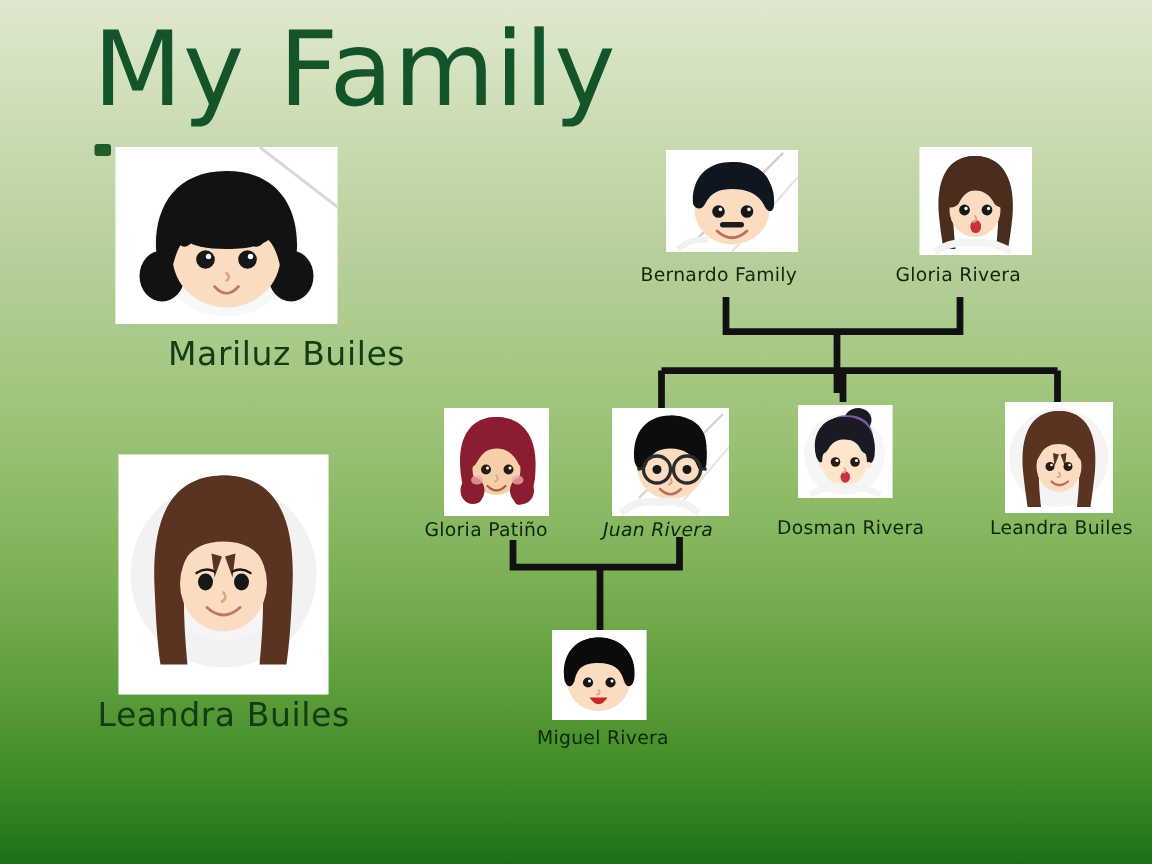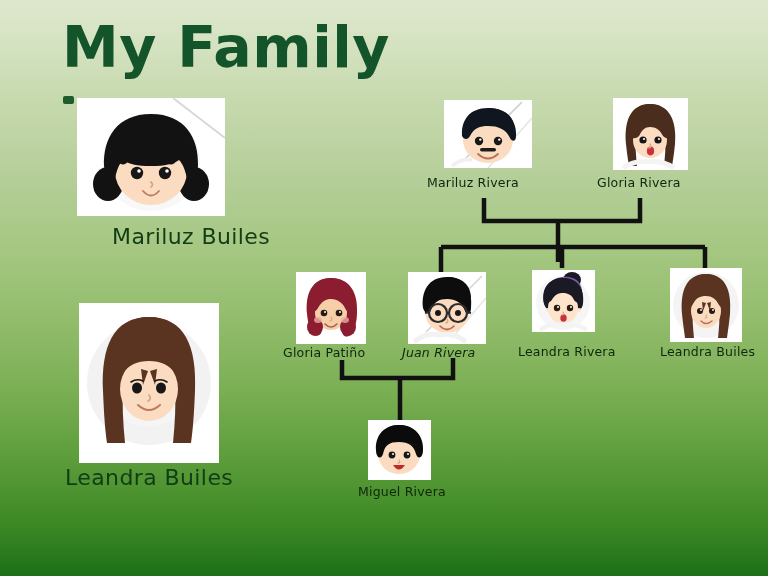--- a/index.html
+++ b/index.html
@@ -29,23 +29,23 @@
       #1d7019 100%);
     overflow: hidden;
   }
 
   
   #title {
     position: absolute;
     left: 62px;
     top: 14px;
     font-family: "DejaVu Sans", sans-serif;
-    font-size: 57px;
+    font-size: 69px;
     line-height: 66px;
-    font-weight: 700;
+    font-weight: 400;
     color: #14542a;
     letter-spacing: 0.5px;
     white-space: nowrap;
   }
 
   
   #bullet {
     position: absolute;
     left: 63px;
     top: 96px;
@@ -194,21 +194,21 @@
       <path d="M44 8 C60 8 70 16 70 28 C62 26 54 22 44 22 Z" fill="#10161f"></path>
       <circle cx="35" cy="41" r="4.2" fill="#171717"></circle>
       <circle cx="54" cy="41" r="4.2" fill="#171717"></circle>
       <circle cx="36.3" cy="39.6" r="1.2" fill="#ffffff"></circle>
       <circle cx="55.3" cy="39.6" r="1.2" fill="#ffffff"></circle>
       <rect x="36" y="48" width="16" height="3.6" rx="1.8" fill="#1c1c1c"></rect>
       <path d="M34 54 q10 9 20 0" stroke="#b8705a" stroke-width="1.8" fill="none" stroke-linecap="round"></path>
       <path d="M8 66 q10 -8 20 -6" stroke="#f1f1f1" stroke-width="4" fill="none"></path>
     </svg>
   </div>
-  <div class="name-sm" style="left:427px; top:175px;">Mariluz Rivera</div>
+  <div class="name-sm" style="left:427px; top:175px;">Bernardo Family</div>
 
   <div class="photo" style="left:613px; top:98px; width:75px; height:72px;">
     <svg class="face" viewBox="0 0 75 72">
       <rect x="0" y="0" width="75" height="72" fill="#ffffff"></rect>
       <path d="M37 6 C17 6 11 24 13 46 C14 56 15 62 16 68
                L24 68 C23 58 22 48 23 40 C27 34 32 31 37 31
                C43 31 48 34 52 40 C53 48 52 58 51 68
                L59 68 C60 62 61 56 62 46 C64 24 57 6 37 6 Z" fill="#4a2d1c"></path>
       <ellipse cx="37" cy="42" rx="17" ry="18" fill="#fbdcc0"></ellipse>
       <path d="M37 6 C20 6 14 22 16 38 C19 41 23 41 26 38
@@ -294,21 +294,21 @@
       <circle cx="38" cy="38" r="3.2" fill="#2b1a12"></circle>
       <circle cx="26" cy="37" r="1" fill="#ffffff"></circle>
       <circle cx="39" cy="37" r="1" fill="#ffffff"></circle>
       <ellipse cx="31.5" cy="48" rx="3.2" ry="3.8" fill="#c8313f"></ellipse>
       <path d="M31 42 q2 3 -1 3" stroke="#d9a882" stroke-width="1.2" fill="none" stroke-linecap="round"></path>
       <circle cx="16" cy="40" r="2" fill="#fde4cb"></circle>
       <circle cx="47" cy="40" r="2" fill="#fde4cb"></circle>
       <path d="M8 60 q10 -7 23 -5 q13 -2 24 5" stroke="#f4f4f4" stroke-width="4.5" fill="none"></path>
     </svg>
   </div>
-  <div class="name-sm" style="left:518px; top:344px;">Leandra Rivera</div>
+  <div class="name-sm" style="left:518px; top:344px;">Dosman Rivera</div>
 
   <div class="photo" style="left:670px; top:268px; width:72px; height:74px;">
     <svg class="face" viewBox="0 0 72 74">
       <rect x="0" y="0" width="72" height="74" fill="#ffffff"></rect>
       <circle cx="36" cy="37" r="33" fill="#ededed" opacity="0.6"></circle>
       <circle cx="36" cy="37" r="22" fill="#f7f7f7" opacity="0.7"></circle>
       <path d="M36 6 C17 6 10 22 12 46 C13 56 14 62 15 70
                L24 70 C23 60 22 50 23 42 C27 36 31 33 36 33
                C41 33 45 36 49 42 C50 50 49 60 48 70
                L57 70 C58 62 59 56 60 46 C62 22 55 6 36 6 Z" fill="#5a3420"></path>

